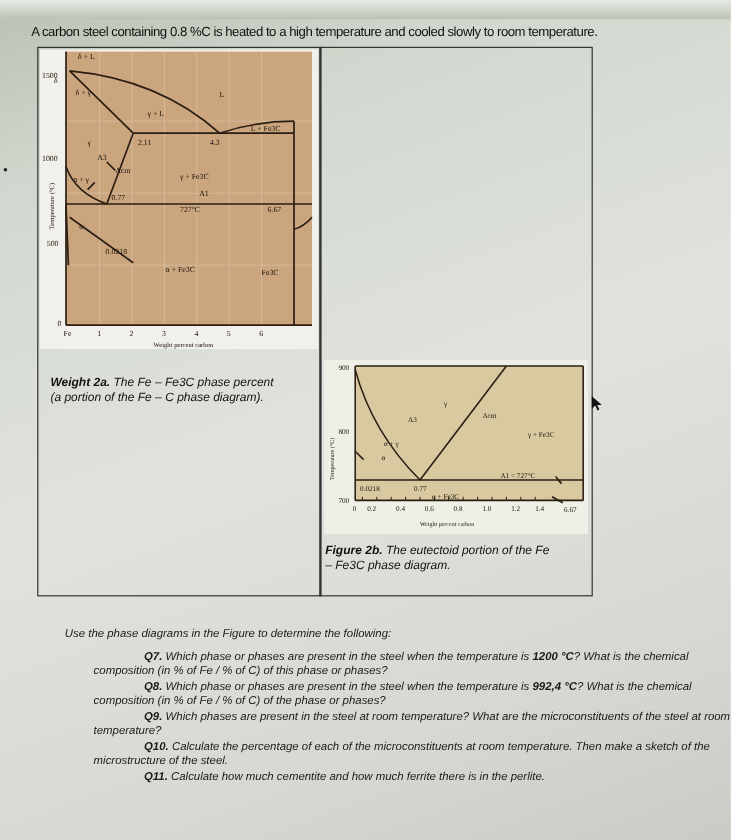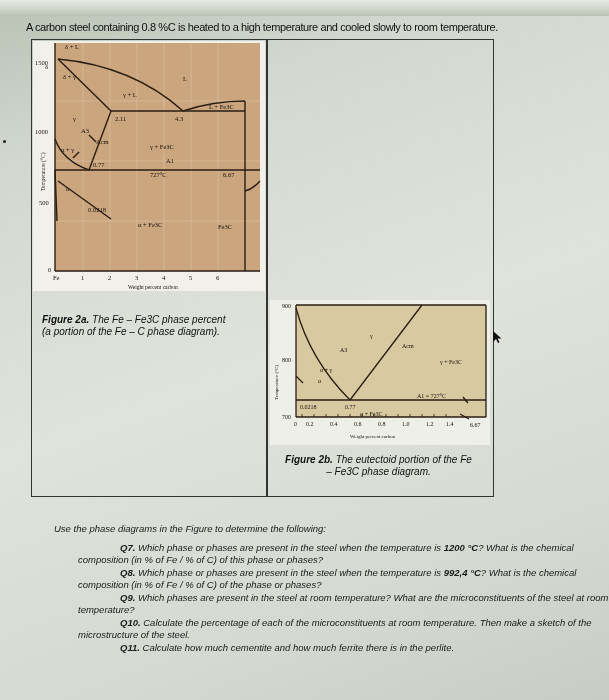--- a/index.html
+++ b/index.html
@@ -97,21 +97,21 @@
     <text x="102" y="239">3</text>
       <text x="129" y="239">4</text>
       <text x="156" y="239">5</text>
       <text x="183" y="239">6</text>
     <text x="95" y="248" font-size="5.5">Weight percent carbon</text>
     <text x="-150" y="12" font-size="5.5" transform="rotate(-90)">Temperature (°C)</text>
   </g>
 </svg>
 
 <div class="cap" style="left:42px;top:314px;">
-  <div><b>Figure 2a.</b><span> The Fe – Fe3C phase percent</span></div>
+  <div><b>Weight 2a.</b><span> The Fe – Fe3C phase percent</span></div>
   <div>(a portion of the Fe – C phase diagram).</div>
 </div>
 
 <svg style="position:absolute;left:270px;top:300px;" width="220" height="145" viewBox="0 0 220 145">
   <rect x="0" y="0" width="220" height="145" fill="#eef0e8"></rect>
   <rect x="26" y="5" width="190" height="112" fill="#d8c9a0"></rect>
   <g stroke="#2a1d12" stroke-width="1.3" fill="none">
     <line x1="26" y1="5" x2="26" y2="117"></line>
     <line x1="26" y1="117" x2="216" y2="117"></line>
     <line x1="26" y1="5" x2="216" y2="5"></line>
@@ -159,21 +159,21 @@
       <text x="108" y="126">0.8</text>
       <text x="132" y="126">1.0</text>
     <text x="156" y="126">1.2</text>
       <text x="176" y="126">1.4</text>
       <text x="200" y="127">6.67</text>
     <text x="80" y="138" font-size="5">Weight percent carbon</text>
     <text x="-100" y="8" font-size="5" transform="rotate(-90)">Temperature (°C)</text>
   </g>
 </svg>
 
-<div class="cap" style="left:271px;top:454px;text-align:center;width:215px;">
+<div class="cap" style="left:271px;top:454px;width:215px;">
   <div><b>Figure 2b.</b><span> The eutectoid portion of the Fe</span></div>
   <div>– Fe3C phase diagram.</div>
 </div>
 
 <div class="cursor">
   <svg width="9" height="13" viewBox="0 0 9 13">
       <path d="M0,0 L0,11 L3,8 L5,12 L6.5,11.3 L4.6,7.4 L8.5,7.4 Z" fill="#111"></path>
     </svg>
 </div>
 

